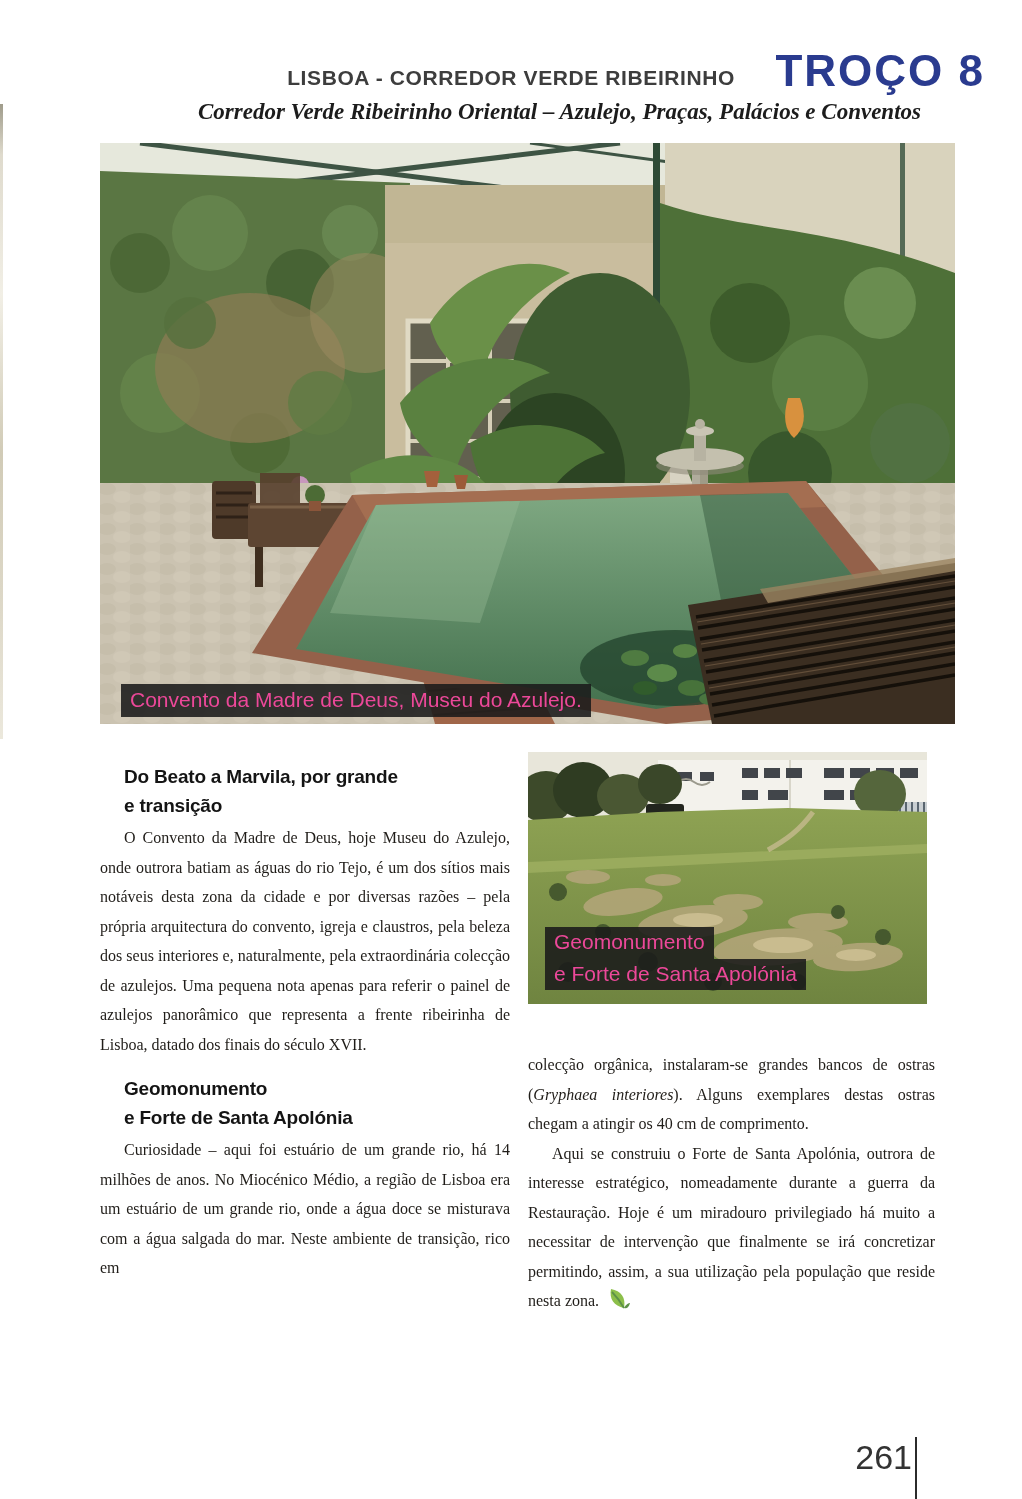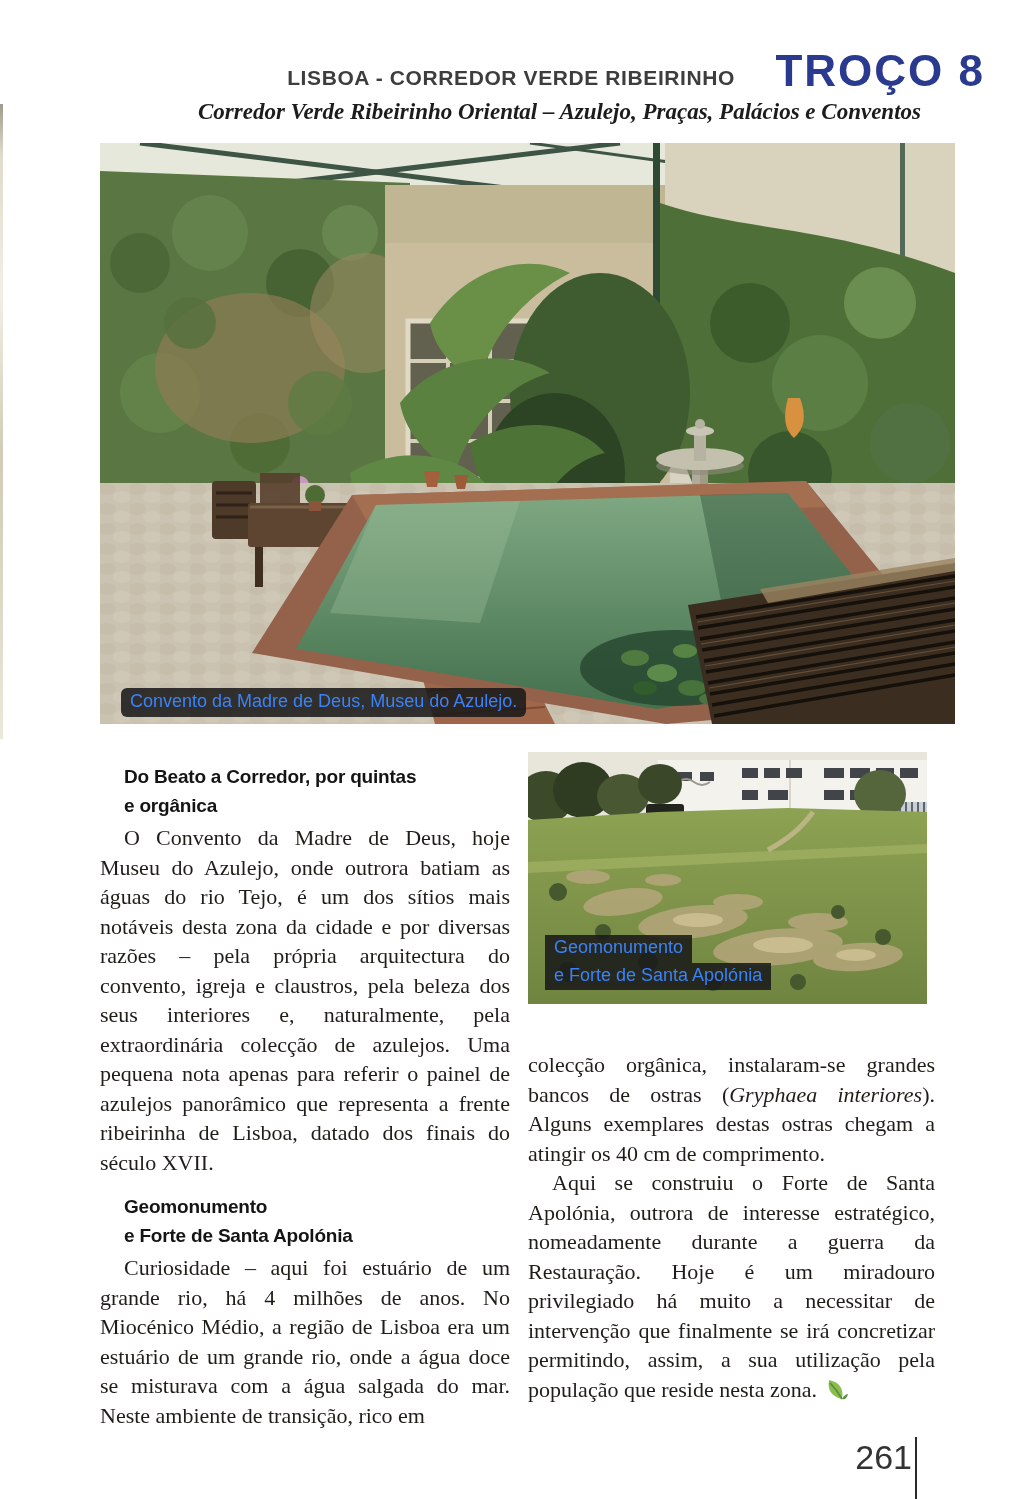--- a/index.html
+++ b/index.html
@@ -18,35 +18,35 @@
          letter-spacing:2px;color:#2a3b8f;white-space:nowrap;}
   .subtitle{position:absolute;top:82px;right:101px;white-space:nowrap;
             font-family:"Liberation Serif",serif;font-style:italic;font-weight:bold;
             font-size:23px;line-height:1.2;color:#1c1c1c;}
 
   figure{margin:0;position:absolute;}
   .photo-main{left:100px;top:127px;width:855px;height:581px;}
   .photo-side{left:528px;top:736px;width:399px;height:252px;}
   .photo-main svg,.photo-side svg{display:block;width:100%;height:100%;}
 
-  .cap{position:absolute;color:#3b82f6;font-size:18px;line-height:1.3;border-radius:6px;}
+  .cap{position:absolute;color:#ec4899;font-size:21px;line-height:1.3;}
   .cap-main{left:21px;bottom:7px;background:rgba(26,26,26,.88);padding:2px 9px 4px;white-space:nowrap;}
   .cap-side{left:17px;bottom:14px;display:flex;flex-direction:column;align-items:flex-start;}
   .capline{background:rgba(26,26,26,.88);padding:1px 9px 3px;white-space:nowrap;}
 
   
   .col{position:absolute;}
   .col-left{left:100px;top:746px;width:410px;}
   .col-right{left:528px;top:1034px;width:407px;}
   .h{margin:0 0 3px 24px;font-weight:bold;font-size:19px;line-height:29px;
      color:#141414;letter-spacing:-.2px;}
   .h .hl{display:block;}
   .h2gap{margin-top:15px;}
   p.body{margin:0;text-align:justify;color:#201d19;
-         font-family:"Liberation Serif",serif;font-size:22px;line-height:29.5px;}
+         font-family:"Liberation Serif",serif;font-size:16px;line-height:29.5px;}
   .indent{text-indent:24px;}
   em.sp{font-style:italic;}
   .leaf{display:inline-block;width:25px;height:22px;vertical-align:-4px;margin-left:6px;}
 
   
   .pageno{position:absolute;right:110px;top:1424px;font-size:34px;color:#333;line-height:1;}
   .footer-rule{position:absolute;left:915px;top:1421px;width:2px;height:78px;background:#2b2b2b;}
 </style>
 </head>
 <body>
@@ -212,29 +212,29 @@
           <line x1="601" y1="501" x2="855" y2="460"></line>
         <line x1="605" y1="523" x2="855" y2="482"></line>
           <line x1="609" y1="545" x2="855" y2="504"></line>
       </g>
     </svg>
     <figcaption class="cap cap-main">Convento da Madre de Deus, Museu do Azulejo.</figcaption>
   </figure>
 
   <section class="col col-left">
     <h2 class="h">
-      <span class="hl">Do Beato a Corredor, por quintas</span>
-      <span class="hl">e orgânica</span>
+      <span class="hl">Do Beato a Marvila, por grande</span>
+      <span class="hl">e transição</span>
     </h2>
     <p class="body indent">O Convento da Madre de Deus, hoje Museu do Azulejo, onde outrora batiam as águas do rio Tejo, é um dos sítios mais notáveis desta zona da cidade e por diversas razões – pela própria arquitectura do convento, igreja e claustros, pela beleza dos seus interiores e, naturalmente, pela extraordinária colecção de azulejos. Uma pequena nota apenas para referir o painel de azulejos panorâmico que representa a frente ribeirinha de Lisboa, datado dos finais do século XVII.</p>
     <h2 class="h h2gap">
       <span class="hl">Geomonumento</span>
       <span class="hl">e Forte de Santa Apolónia</span>
     </h2>
-    <p class="body indent">Curiosidade – aqui foi estuário de um grande rio, há 4 milhões de anos. No Miocénico Médio, a região de Lisboa era um estuário de um grande rio, onde a água doce se misturava com a água salgada do mar. Neste ambiente de transição, rico em</p>
+    <p class="body indent">Curiosidade – aqui foi estuário de um grande rio, há 14 milhões de anos. No Miocénico Médio, a região de Lisboa era um estuário de um grande rio, onde a água doce se misturava com a água salgada do mar. Neste ambiente de transição, rico em</p>
   </section>
 
   <figure class="photo-side">
     <svg viewBox="0 0 399 252" preserveAspectRatio="none" aria-hidden="true">
       <defs>
         <linearGradient id="grassGrad" x1="0" y1="0" x2="0" y2="1">
           <stop offset="0" stop-color="#8ea253"></stop>
             <stop offset="1" stop-color="#6f8440"></stop>
         </linearGradient>
       </defs>

